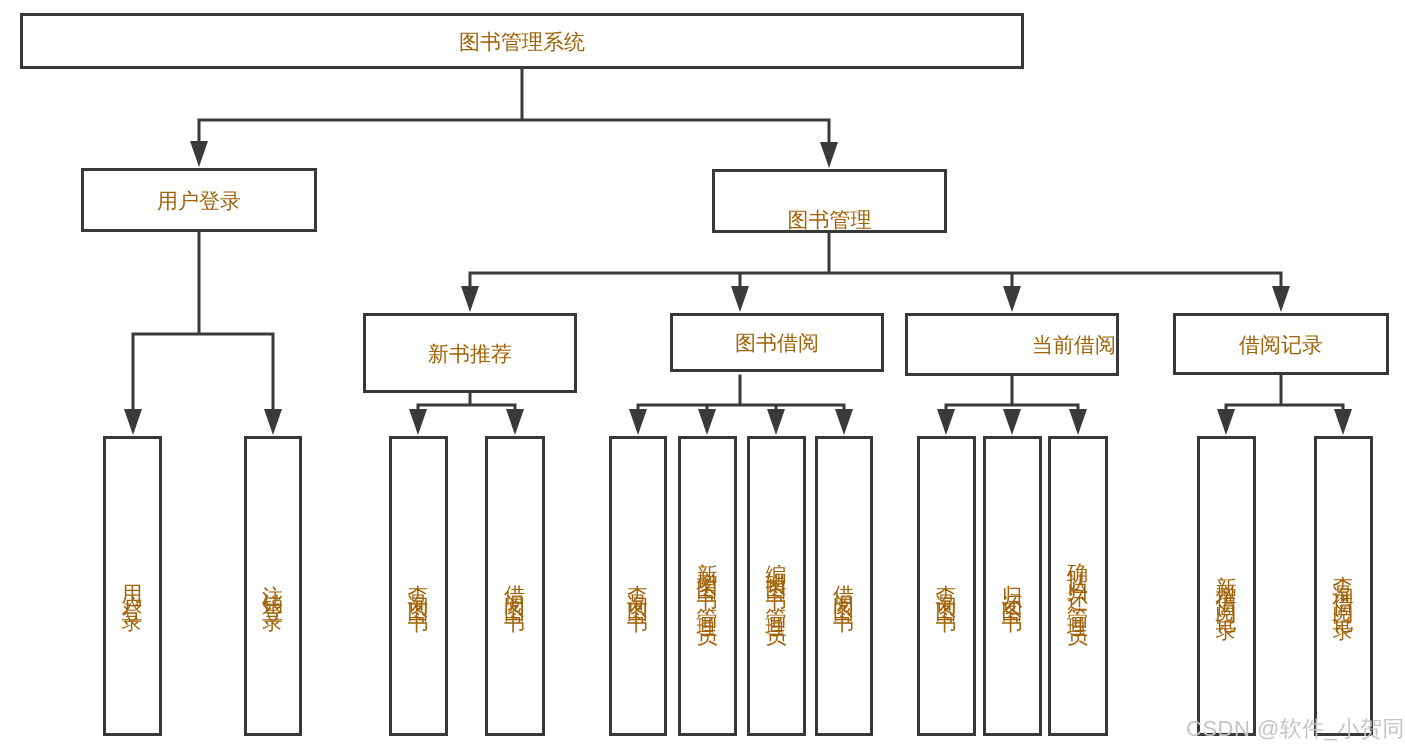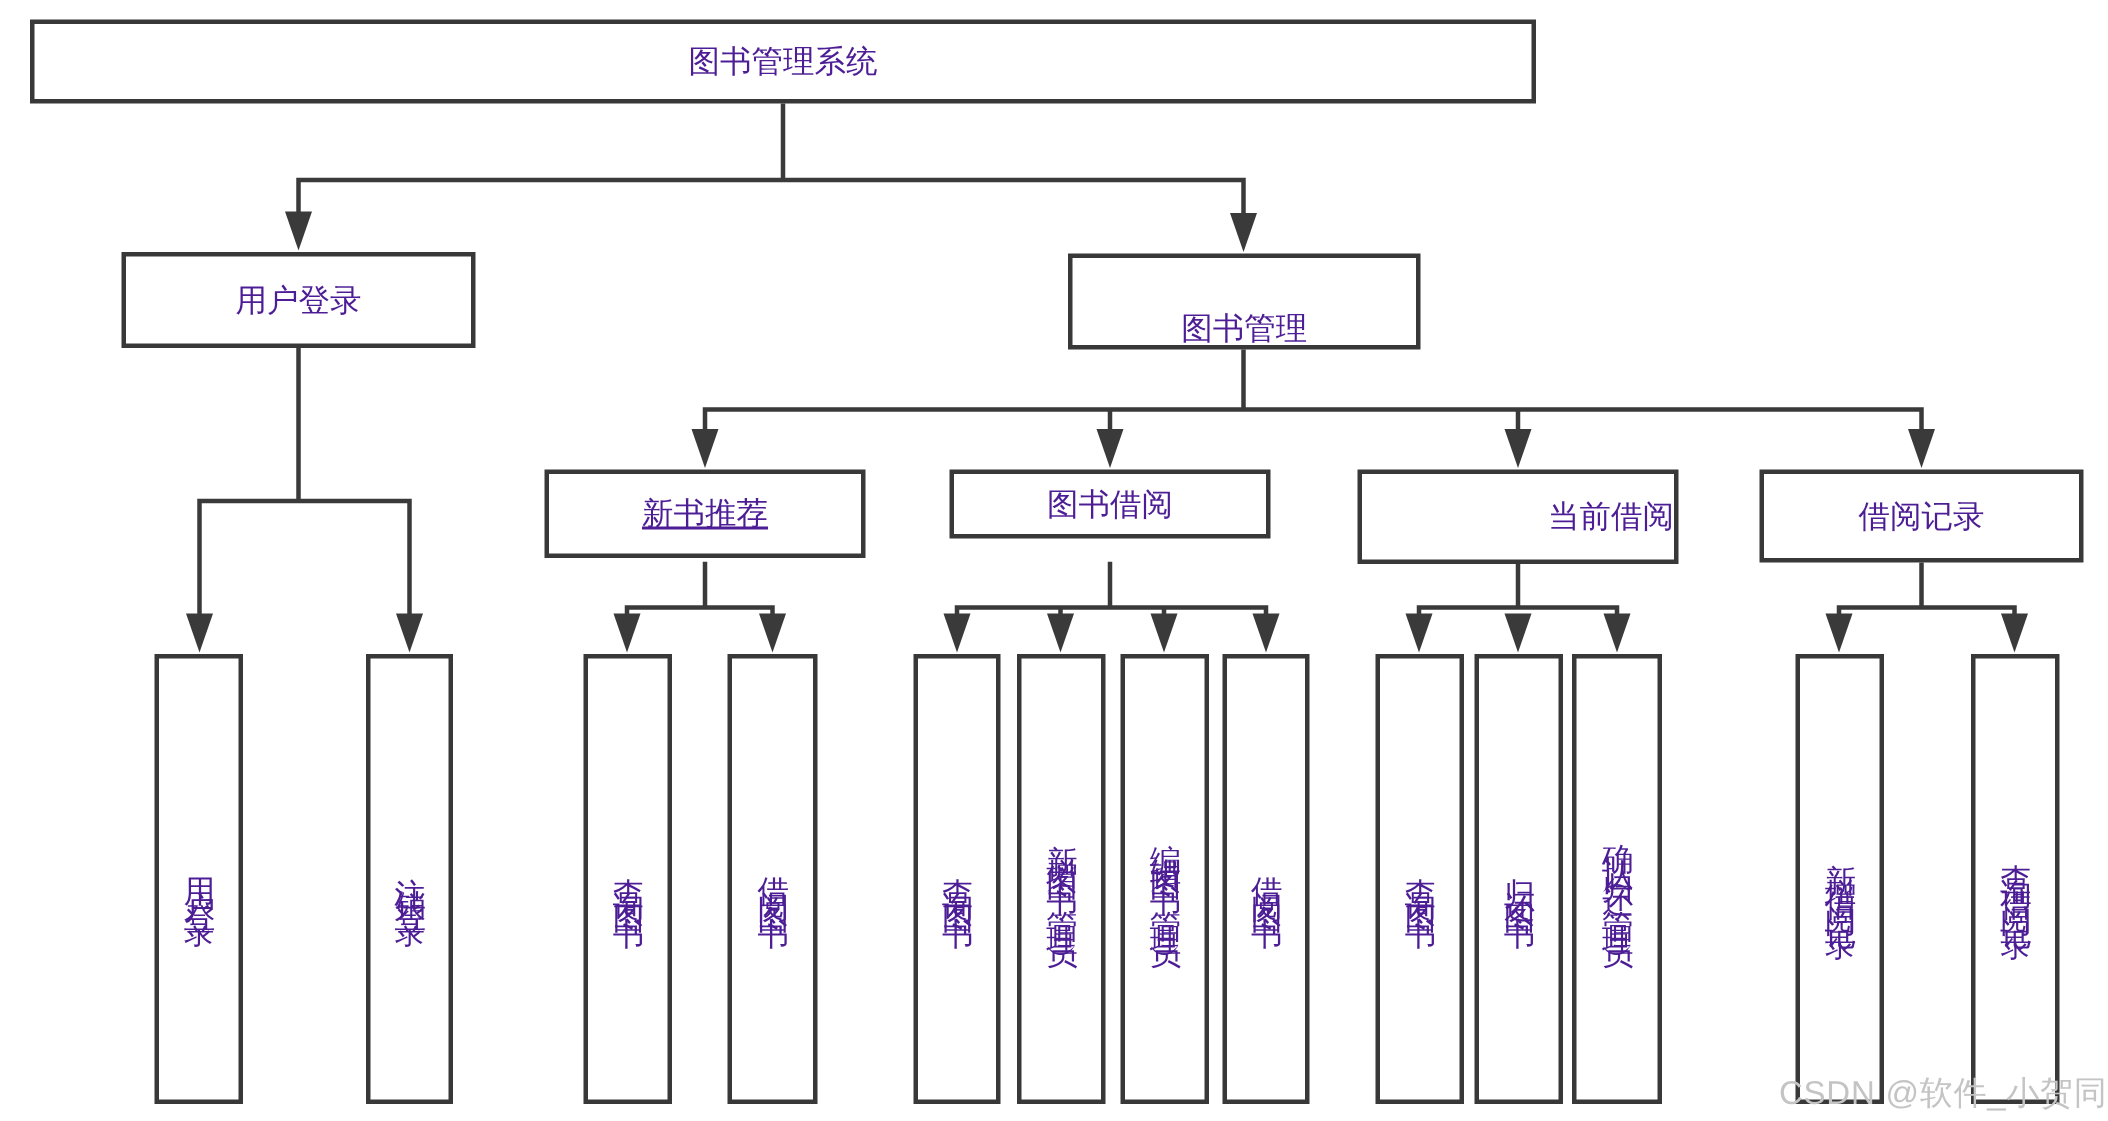--- a/index.html
+++ b/index.html
@@ -13,37 +13,37 @@
     overflow: hidden;
   }
   svg.connectors { position: absolute; left: 0; top: 0; }
   .node {
     position: absolute;
     background: #ffffff;
     border: 3px solid #383838;
     display: flex;
     align-items: center;
     justify-content: center;
-    color: #4c1d95;
+    color: #a16207;
     font-size: 21px;
     line-height: 1;
     white-space: nowrap;
   }
   .node .vlabel {
     writing-mode: vertical-rl;
     text-orientation: mixed;
     letter-spacing: 9px;
     line-height: 1.1;
   }
   
   .n-root          { left: 20px;   top: 13px;  width: 1004px; height: 56px; }
   .n-user-login    { left: 81px;   top: 168px; width: 236px;  height: 64px; }
   .n-book-mgmt     { left: 712px;  top: 169px; width: 235px;  height: 64px; align-items: flex-end; }
-  .n-new-book      { left: 363px;  top: 313px; width: 214px;  height: 59px; text-decoration: underline; }
-  .n-borrowing     { left: 633px;  top: 313px; width: 214px;  height: 46px; }
+  .n-new-book      { left: 363px;  top: 313px; width: 214px;  height: 80px; }
+  .n-borrowing     { left: 670px;  top: 313px; width: 214px;  height: 59px; }
   .n-current       { left: 905px;  top: 313px; width: 214px;  height: 63px; justify-content: flex-end; }
   .n-records       { left: 1173px; top: 313px; width: 216px;  height: 62px; }
   .leaf            { top: 436px; height: 300px; }
   .n-a1 { left: 103px;  width: 59px; }
   .n-a2 { left: 244px;  width: 58px; }
   .n-b1 { left: 389px;  width: 59px; }
   .n-b2 { left: 485px;  width: 60px; }
   .n-c1 { left: 609px;  width: 58px; }
   .n-c2 { left: 678px;  width: 59px; }
   .n-c3 { left: 747px;  width: 59px; }

